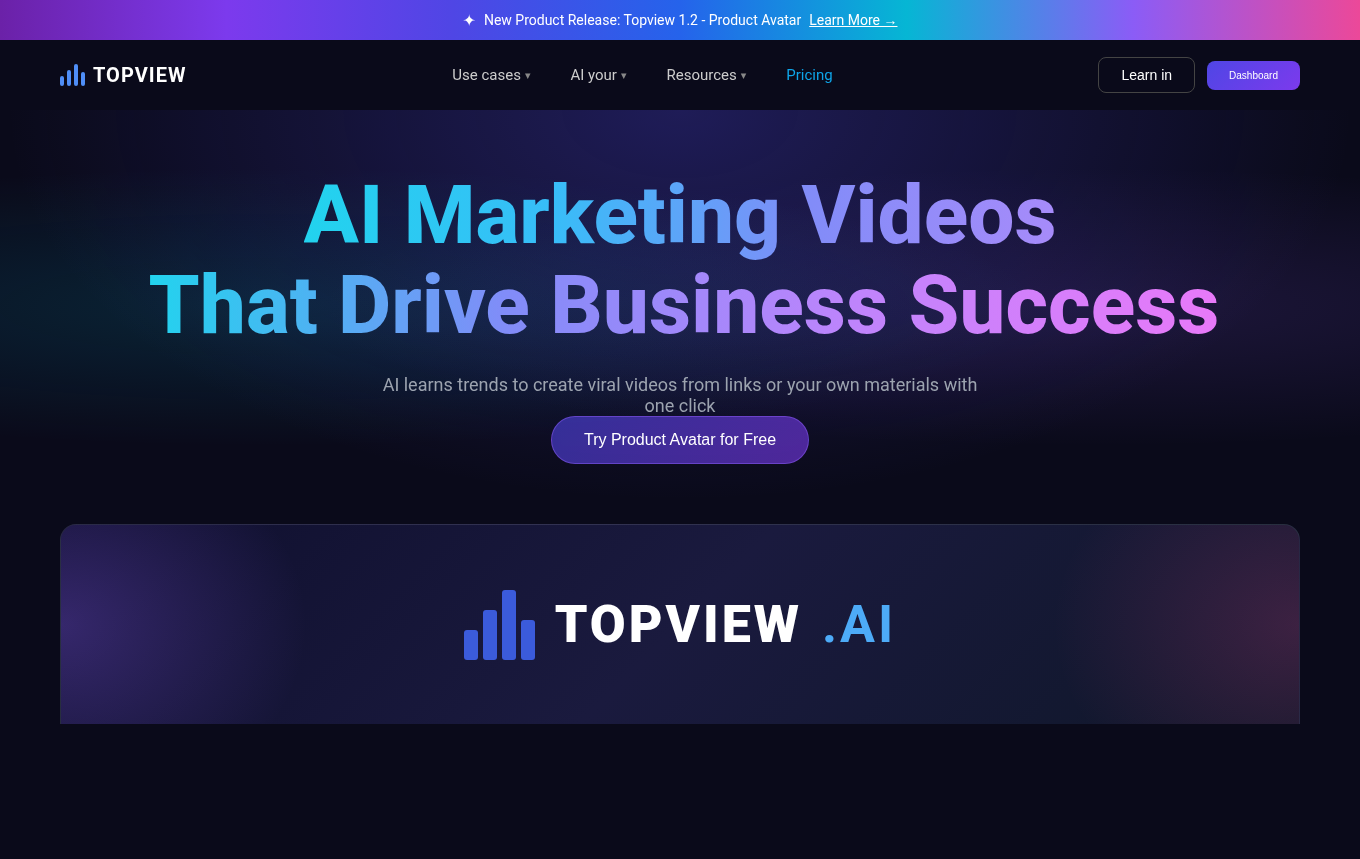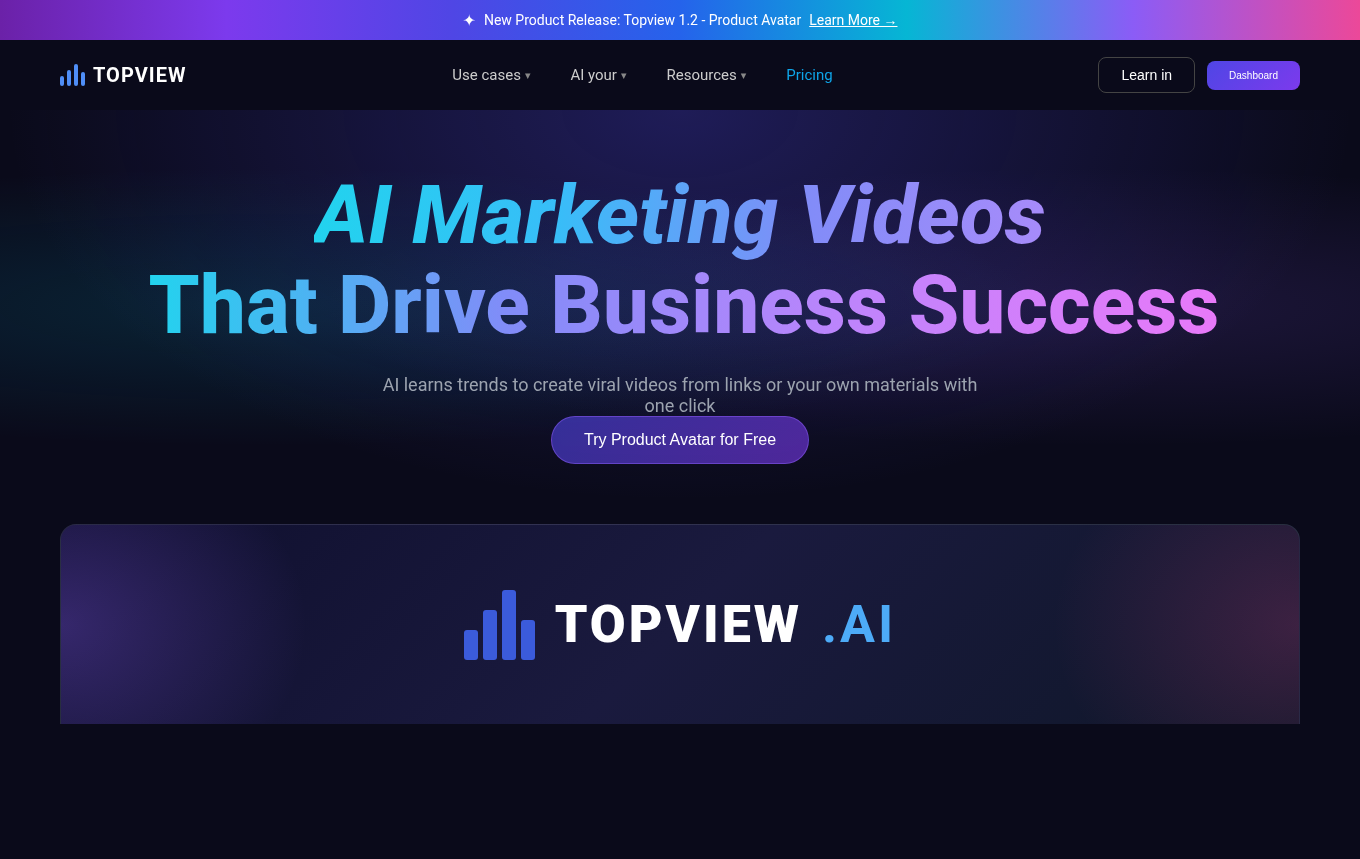--- a/index.html
+++ b/index.html
@@ -150,21 +150,20 @@
 
     .hero-title-line1 {
       font-size: 82px;
       font-weight: 800;
       background: linear-gradient(90deg, #22d3ee, #38bdf8, #818cf8, #a78bfa);
       -webkit-background-clip: text;
       -webkit-text-fill-color: transparent;
       background-clip: text;
       line-height: 1.1;
       margin-bottom: 0;
-      font-style: italic;
     }
 
     .hero-title-line2 {
       font-size: 82px;
       font-weight: 800;
       background: linear-gradient(90deg, #22d3ee, #818cf8, #c084fc, #e879f9);
       -webkit-background-clip: text;
       -webkit-text-fill-color: transparent;
       background-clip: text;
       line-height: 1.1;

